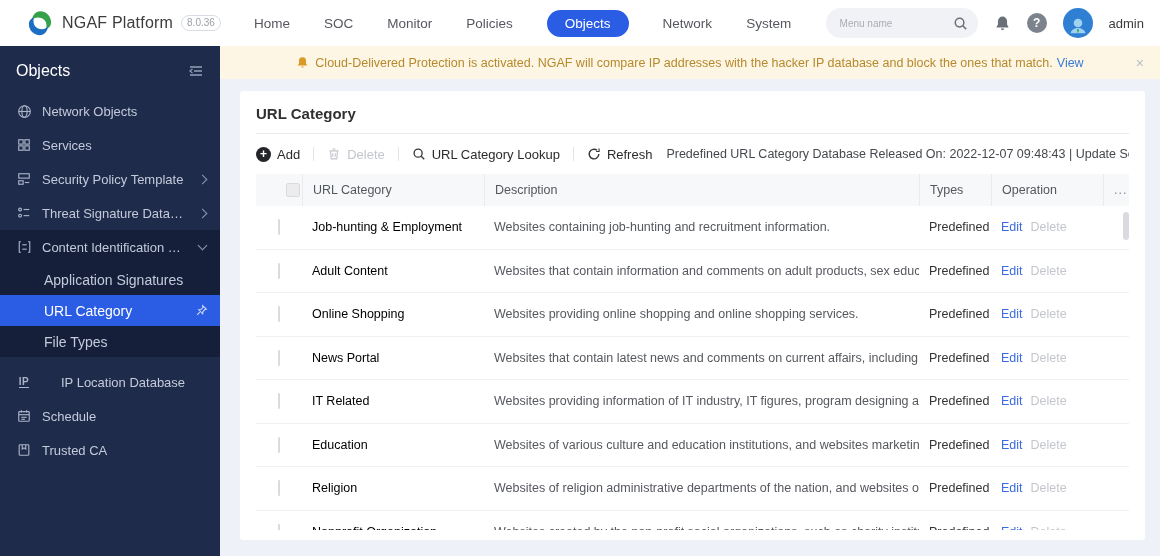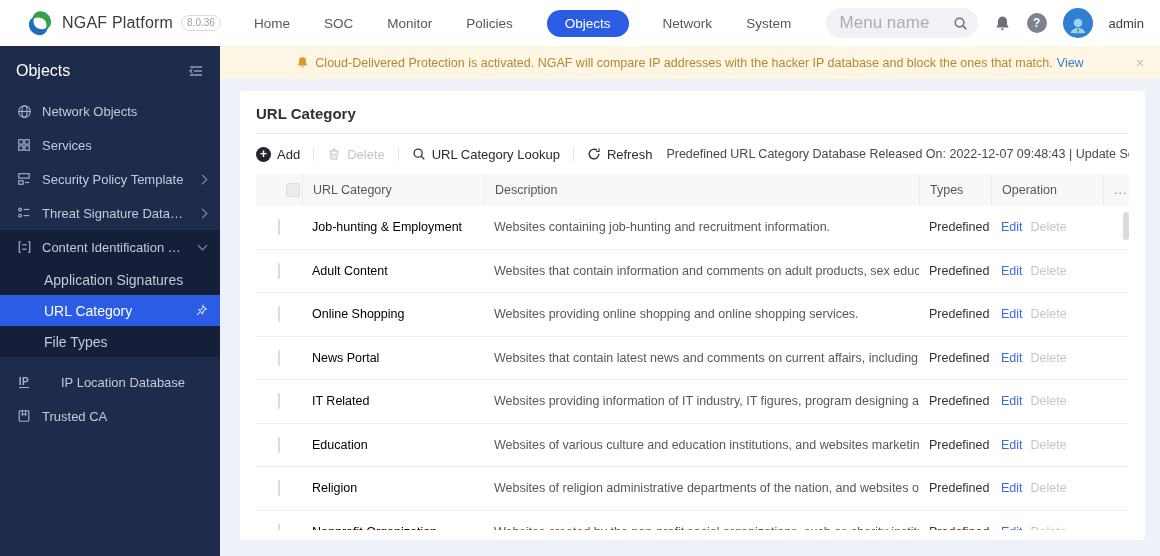--- a/index.html
+++ b/index.html
@@ -13,21 +13,21 @@
   
   .topbar{height:46px;display:flex;align-items:center;background:#fff;position:relative;z-index:3;padding-left:12px;}
   .brand{width:220px;display:flex;align-items:center;gap:8px;padding-left:14px;flex:0 0 220px;}
   .brand-title{font-size:16px;color:#3c3c3c;letter-spacing:.2px;white-space:nowrap;}
   .ver-badge{font-size:10px;color:#9aa0a8;border:1px solid #d9dde3;border-radius:8px;padding:1px 5px;line-height:1.2;}
   .nav{display:flex;align-items:center;gap:34px;margin-left:22px;flex:1;}
   .nav-item{color:#55585e;font-size:13.5px;cursor:pointer;white-space:nowrap;padding:6px 0;}
   .nav-item.active{background:var(--accent);color:#fff;border-radius:16px;padding:6px 18px;}
   .top-right{display:flex;align-items:center;gap:16px;padding-right:16px;}
   .search-pill{display:flex;align-items:center;background:#f1f2f5;border-radius:16px;height:30px;width:152px;padding:0 10px 0 14px;}
-  .search-pill input{border:none;background:transparent;outline:none;flex:1;font-size:17px;color:#555;width:100px;font-family:inherit;}
+  .search-pill input{border:none;background:transparent;outline:none;flex:1;font-size:10px;color:#555;width:100px;font-family:inherit;}
   .search-pill input::placeholder{color:#a9adb5;}
   .icon-btn{display:flex;align-items:center;justify-content:center;cursor:pointer;}
   .help-circle{width:20px;height:20px;border-radius:50%;background:#7d838d;color:#fff;font-size:12px;font-weight:bold;display:flex;align-items:center;justify-content:center;}
   .avatar{width:30px;height:30px;border-radius:50%;background:#2f7fd3;overflow:hidden;display:flex;align-items:flex-end;justify-content:center;}
   .admin-name{color:#3c3c3c;font-size:13px;}
 
   
   .shell{display:flex;height:510px;}
   .sidebar{width:220px;flex:0 0 220px;background:var(--sidebar-bg);color:#c3cada;display:flex;flex-direction:column;}
   .sidebar-header{display:flex;align-items:center;justify-content:space-between;padding:16px 16px 14px 16px;color:#fff;font-size:16px;}
@@ -224,20 +224,33 @@
       </div>
     </div>
 
     <div class="side-item" style="margin-top:8px;gap:29px;">
       <span class="side-icon">
           <span class="ip-glyph">IP</span>
         </span>
       <span class="grow">IP Location Database</span>
     </div>
 
+    <div class="side-item">
+      <span class="side-icon">
+        <svg width="14" height="14" viewBox="0 0 16 16" fill="none" stroke="currentColor" stroke-width="1.3">
+          <rect x="2" y="3" width="12" height="11" rx="1"></rect>
+            <line x1="2" y1="6.5" x2="14" y2="6.5"></line>
+          <line x1="5" y1="1.5" x2="5" y2="4"></line>
+            <line x1="11" y1="1.5" x2="11" y2="4"></line>
+          <line x1="5" y1="9.5" x2="11" y2="9.5"></line>
+            <line x1="5" y1="11.8" x2="9" y2="11.8"></line>
+        </svg>
+      </span>
+      <span class="grow">Schedule</span>
+    </div>
 
     <div class="side-item">
       <span class="side-icon">
         <svg width="14" height="14" viewBox="0 0 16 16" fill="none" stroke="currentColor" stroke-width="1.3">
           <rect x="2.5" y="2" width="11" height="12" rx="1"></rect>
             <path d="M6 2v5l2-1.4L10 7V2"></path>
         </svg>
       </span>
       <span class="grow">Trusted CA</span>
     </div>

